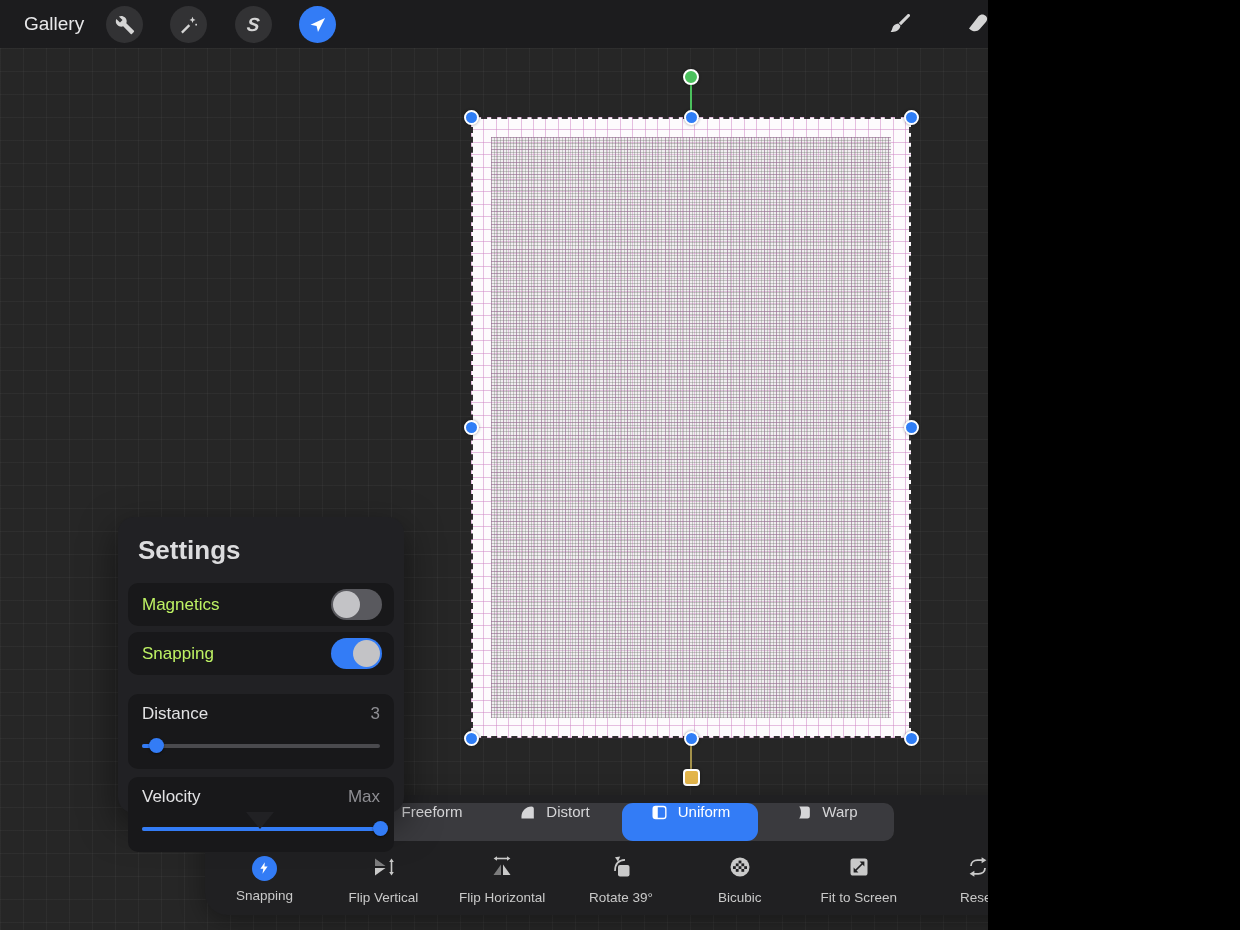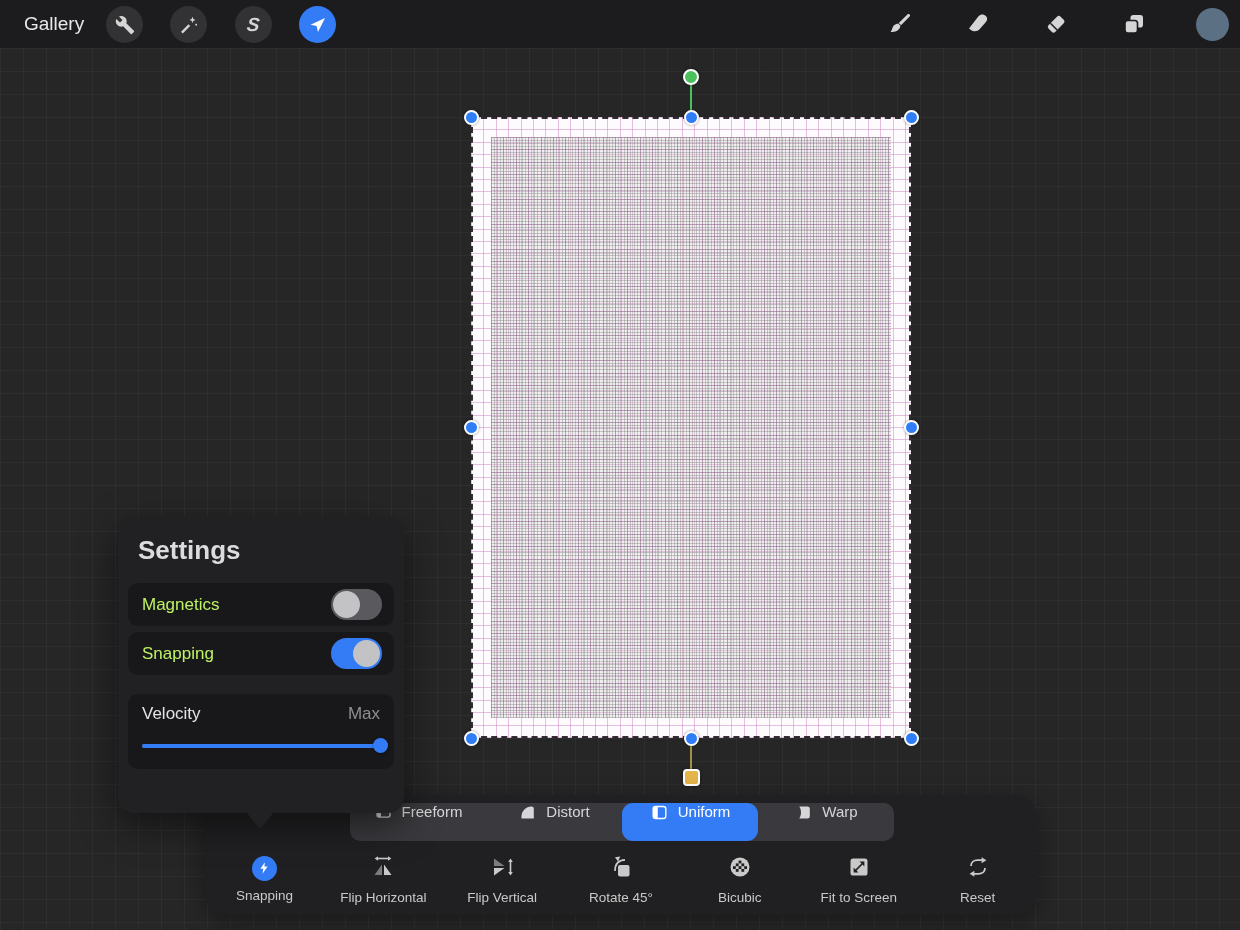--- a/index.html
+++ b/index.html
@@ -4,21 +4,21 @@
 <style>
   :root{
     --accent:#337CF6; --bg:#262626; --topbar:#1C1C1E; --panel:#202022;
     --popup:#212124; --row:#18181A; --segbar:#3A3A3E; --handle-blue:#2F7EF6;
     --green:#4BC15D; --yellow:#E3B54A; --swatch:#5C7083;
     --icon:#D5D5D5; --text:#E8E8EA; --label:#C9C9C9; --dim:#8E8E93;
   }
   *{margin:0;padding:0;box-sizing:border-box;}
   html,body{background:#000;}
   body{font-family:"Liberation Sans","DejaVu Sans",sans-serif;-webkit-font-smoothing:antialiased;}
-  .screen{position:relative;width:1240px;height:930px;overflow:hidden;background:var(--bg);}
+  .screen{position:relative;width:988px;height:930px;overflow:hidden;background:var(--bg);}
 
   
   .canvas-area{position:absolute;left:0;top:48px;width:1240px;height:882px;
     background-image:
       repeating-linear-gradient(to right, rgba(255,255,255,.035) 0 1px, transparent 1px 23px),
       repeating-linear-gradient(to bottom, rgba(255,255,255,.035) 0 1px, transparent 1px 23px);}
 
   
   .topbar{position:absolute;left:0;top:0;width:1240px;height:48px;background:var(--topbar);z-index:30;}
   .gallery{position:absolute;left:24px;top:0;line-height:48px;font-size:19px;color:var(--text);cursor:pointer;}
@@ -233,50 +233,50 @@
         <span class="bolt-circle">
           <svg width="14" height="14" viewBox="0 0 24 24">
               <path fill="#fff" d="M13.4 2 L5.8 13.4 H10.8 L9.4 22 L18.2 9.6 H12.8 Z"></path>
             </svg>
         </span>
         <span class="label">Snapping</span>
       </button>
       <button class="action-btn">
         <span>
           <svg width="26" height="26" viewBox="0 0 26 26">
+            <line x1="21.5" y1="7" x2="21.5" y2="19" stroke="#C9C9C9" stroke-width="1.6"></line>
+            <path d="M19.2 8 L21.5 4.6 L23.8 8 Z" fill="#C9C9C9"></path>
+            <path d="M19.2 18 L21.5 21.4 L23.8 18 Z" fill="#C9C9C9"></path>
+            <path d="M5 12 H15.5 L5 4.5 Z" fill="#C9C9C9" opacity="0.55"></path>
+            <path d="M5 14 H15.5 L5 21.5 Z" fill="#C9C9C9"></path>
+          </svg>
+        </span>
+        <span class="label">Flip Vertical</span>
+      </button>
+      <button class="action-btn">
+        <span>
+          <svg width="26" height="26" viewBox="0 0 26 26">
             <line x1="7" y1="4.5" x2="19" y2="4.5" stroke="#C9C9C9" stroke-width="1.6"></line>
             <path d="M8 2.2 L4.6 4.5 L8 6.8 Z" fill="#C9C9C9"></path>
             <path d="M18 2.2 L21.4 4.5 L18 6.8 Z" fill="#C9C9C9"></path>
             <path d="M12 10.5 V21 H4.5 Z" fill="#C9C9C9" opacity="0.55"></path>
             <path d="M14 10.5 L21.5 21 H14 Z" fill="#C9C9C9"></path>
           </svg>
         </span>
         <span class="label">Flip Horizontal</span>
       </button>
       <button class="action-btn">
         <span>
           <svg width="26" height="26" viewBox="0 0 26 26">
-            <line x1="21.5" y1="7" x2="21.5" y2="19" stroke="#C9C9C9" stroke-width="1.6"></line>
-            <path d="M19.2 8 L21.5 4.6 L23.8 8 Z" fill="#C9C9C9"></path>
-            <path d="M19.2 18 L21.5 21.4 L23.8 18 Z" fill="#C9C9C9"></path>
-            <path d="M5 12 H15.5 L5 4.5 Z" fill="#C9C9C9" opacity="0.55"></path>
-            <path d="M5 14 H15.5 L5 21.5 Z" fill="#C9C9C9"></path>
-          </svg>
-        </span>
-        <span class="label">Flip Vertical</span>
-      </button>
-      <button class="action-btn">
-        <span>
-          <svg width="26" height="26" viewBox="0 0 26 26">
             <rect x="10" y="11" width="11.5" height="11.5" rx="2" fill="#C9C9C9"></rect>
             <path d="M7 17 C7 9.5 10.5 6 17 5.8" fill="none" stroke="#C9C9C9" stroke-width="1.7"></path>
             <path d="M9.2 2.6 L7 7.6 L4 3.2 Z" fill="#C9C9C9" transform="translate(3,0)"></path>
           </svg>
         </span>
-        <span class="label">Rotate 45°</span>
+        <span class="label">Rotate 39°</span>
       </button>
       <button class="action-btn">
         <span>
           <svg width="26" height="26" viewBox="0 0 26 26">
             <circle cx="13" cy="13" r="9.5" fill="#C9C9C9"></circle>
             <g fill="#202022">
               <rect x="11.6" y="6.6" width="2.8" height="2.8"></rect>
               <rect x="8.8" y="9.4" width="2.8" height="2.8"></rect>
                 <rect x="14.4" y="9.4" width="2.8" height="2.8"></rect>
               <rect x="11.6" y="12.2" width="2.8" height="2.8"></rect>
@@ -326,20 +326,31 @@
       <div class="toggle-row">
         <span class="label">Snapping</span>
         <button class="toggle" data-state="on">
             <span class="knob"></span>
           </button>
       </div>
     </div>
     <div class="slider-groups">
       <div class="slider-group">
         <div class="slider-head">
+          <span class="label">Distance</span>
+          <span class="value">3</span>
+        </div>
+        <div class="slider">
+          <span class="track"></span>
+          <span class="fill" style="width: 6%;"></span>
+          <span class="thumb" style="left: 6%;"></span>
+        </div>
+      </div>
+      <div class="slider-group">
+        <div class="slider-head">
           <span class="label">Velocity</span>
           <span class="value">Max</span>
         </div>
         <div class="slider">
           <span class="track"></span>
           <span class="fill" style="width: 100%;"></span>
           <span class="thumb" style="left: 100%;"></span>
         </div>
       </div>
     </div>

